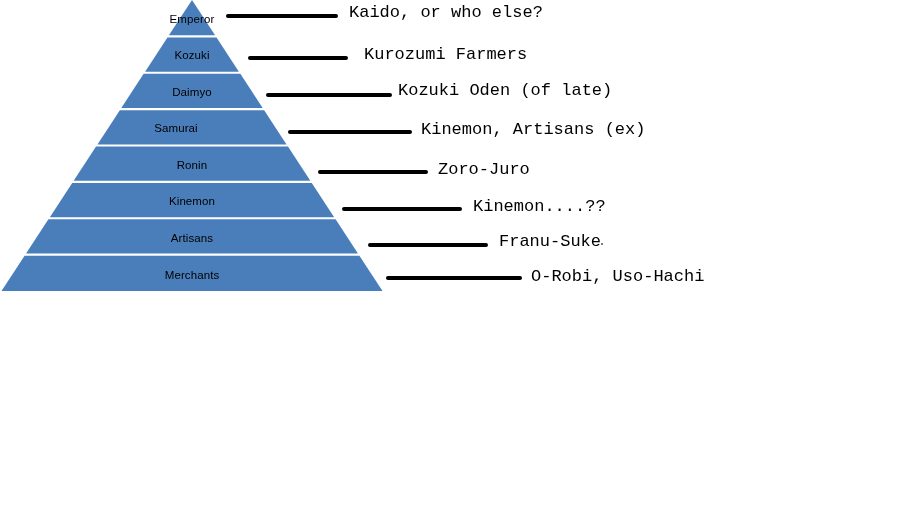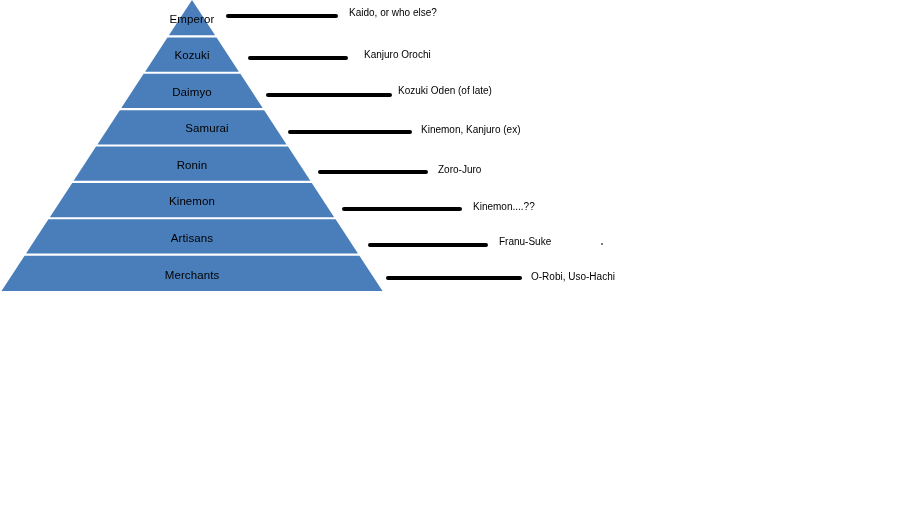--- a/index.html
+++ b/index.html
@@ -47,22 +47,22 @@
     position: absolute;
     background: #000000;
     height: 4px;
     border-radius: 2px;
   }
 
   
   .annotation {
     position: absolute;
     color: #000000;
-    font-size: 10px;
-    font-family: Liberation Sans, sans-serif;
+    font-size: 17px;
+    font-family: Liberation Mono, monospace;
     white-space: nowrap;
     transform: translateY(-50%);
   }
 
   .stray-dot {
     position: absolute;
     width: 2px;
     height: 2px;
     background: #7a7a7a;
   }
@@ -82,41 +82,41 @@
         <polygon points="72.2173969072165,182.975 311.7826030927835,182.975 334.15489690721654,217.15 49.84510309278349,217.15" fill="#4a7ebb"></polygon>
         <polygon points="48.40489690721651,219.35 335.59510309278346,219.35 357.96739690721654,253.525 26.03260309278349,253.525" fill="#4a7ebb"></polygon>
         <polygon points="24.59239690721651,255.725 359.40760309278346,255.725 382.5,291 1.5,291" fill="#4a7ebb"></polygon>
       </g>
   </svg>
 
   <div id="tier-labels">
       <div class="tier-label" style="left: 192px; top: 19px;">Emperor</div>
       <div class="tier-label" style="left: 192px; top: 55px;">Kozuki</div>
       <div class="tier-label" style="left: 192px; top: 92px;">Daimyo</div>
-      <div class="tier-label" style="left: 207px; top: 128px;">Samurai</div>
+      <div class="tier-label" style="left: 176px; top: 128px;">Samurai</div>
       <div class="tier-label" style="left: 192px; top: 165px; text-align: right;">Ronin</div>
       <div class="tier-label" style="left: 192px; top: 201px;">Kinemon</div>
       <div class="tier-label" style="left: 192px; top: 238px;">Artisans</div>
       <div class="tier-label" style="left: 192px; top: 275px;">Merchants</div>
     </div>
   <div id="connectors">
       <div class="connector" style="left: 226px; top: 14px; width: 112px; background: rgb(0, 0, 0);"></div>
       <div class="connector" style="left: 248px; top: 56px; width: 100px; background: rgb(0, 0, 0);"></div>
       <div class="connector" style="left: 266px; top: 93px; width: 126px; background: rgb(0, 0, 0);"></div>
       <div class="connector" style="left: 288px; top: 130px; width: 124px; background: rgb(0, 0, 0);"></div>
       <div class="connector" style="left: 318px; top: 170px; width: 110px; background: rgb(0, 0, 0);"></div>
       <div class="connector" style="left: 342px; top: 207px; width: 120px; background: rgb(0, 0, 0);"></div>
       <div class="connector" style="left: 368px; top: 243px; width: 120px; background: rgb(0, 0, 0);"></div>
       <div class="connector" style="left: 386px; top: 276px; width: 136px; background: rgb(0, 0, 0);"></div>
     </div>
   <div id="annotations">
       <div class="annotation" style="left: 349px; top: 12px;">Kaido, or who else?</div>
-      <div class="annotation" style="left: 364px; top: 54px;">Kanjuro Orochi</div>
+      <div class="annotation" style="left: 364px; top: 54px;">Kurozumi Farmers</div>
       <div class="annotation" style="left: 398px; top: 90px;">Kozuki Oden (of late)</div>
-      <div class="annotation" style="left: 421px; top: 129px;">Kinemon, Kanjuro (ex)</div>
+      <div class="annotation" style="left: 421px; top: 129px;">Kinemon, Artisans (ex)</div>
       <div class="annotation" style="left: 438px; top: 169px;">Zoro-Juro</div>
       <div class="annotation" style="left: 473px; top: 206px;">Kinemon....??</div>
       <div class="annotation" style="left: 499px; top: 241px;">Franu-Suke</div>
       <div class="annotation" style="left: 531px; top: 276px;">O-Robi, Uso-Hachi</div>
     </div>
   <div id="stray">
       <div class="stray-dot" style="left: 601px; top: 243px;"></div>
     </div>
 
 </div>

